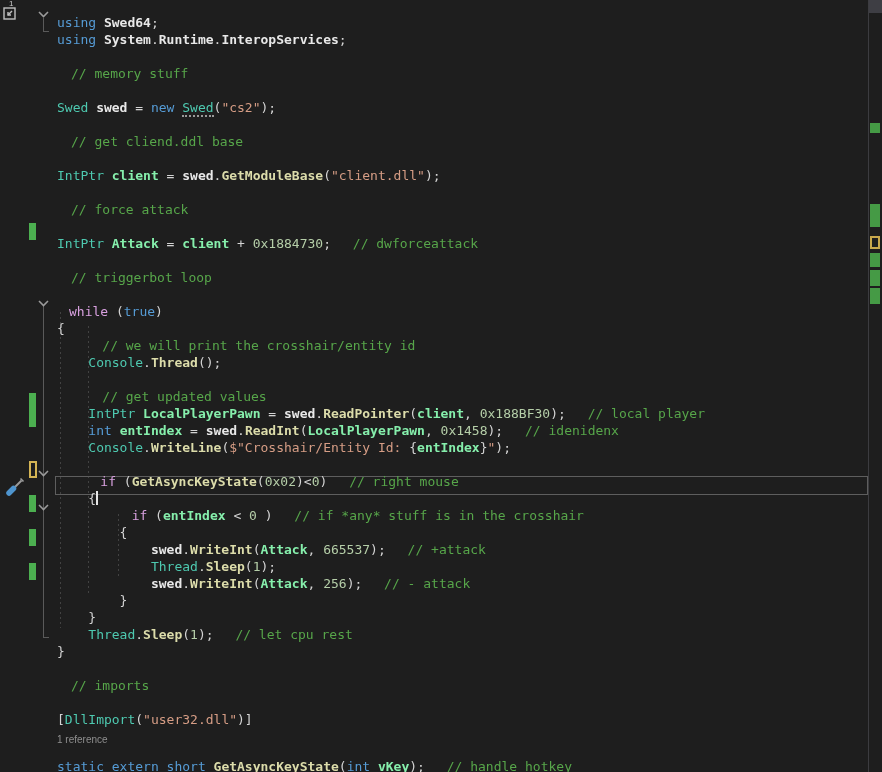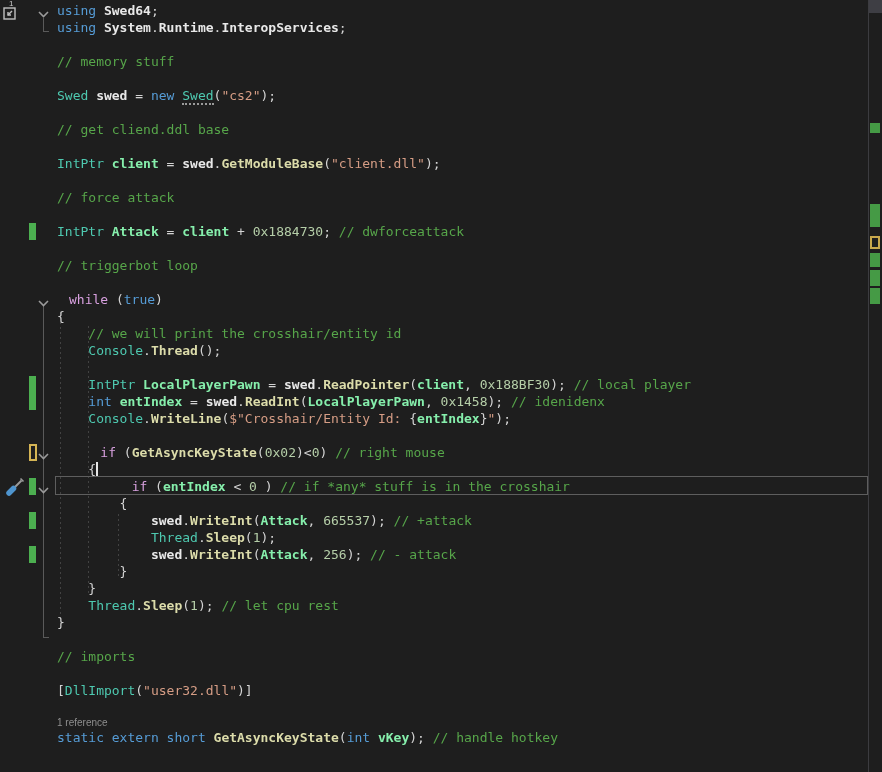--- a/index.html
+++ b/index.html
@@ -1,39 +1,39 @@
 <!DOCTYPE html>
 <html><head>
 <meta charset="utf-8">
 <style>
   html,body{margin:0;padding:0;background:#1e1e1e;}
   #root{position:relative;width:882px;height:772px;background:#1e1e1e;overflow:hidden;
         font-family:"DejaVu Sans Mono",monospace;font-size:13px;line-height:17px;}
   #lines{position:absolute;top:2px;left:0;right:14px;}
   .line{position:relative;height:17px;white-space:pre;}
-  .code{position:absolute;left:57px;top:0;white-space:pre;z-index:2;}
+  .code{position:absolute;left:57px;top:12px;white-space:pre;z-index:2;}
   .codelens{height:13px;padding-left:57px;font-family:"Liberation Sans",sans-serif;
             font-size:10px;line-height:13px;color:#8f8f8f;}
   
   .chg{position:absolute;top:0;z-index:3;}
   .chg.g{left:29px;width:7px;height:17px;background:#4CAF50;}
   .chg.y{left:29px;width:8px;height:17px;border:2px solid #D4B454;box-sizing:border-box;background:none;}
   
   .fold{position:absolute;left:37px;top:4px;z-index:3;}
   
   .tk-k{color:#569CD6;}
   .tk-c{color:#D8A0DF;margin-left:12px;}
   .tk-t{color:#4EC9B0;}
   .tk-tu{color:#4EC9B0;border-bottom:2px dotted #9a9a9a;}
   .tk-m{color:#DCDCAA;font-weight:bold;}
   .tk-v{color:#86efac;font-weight:bold;}
   .tk-w{color:#E8E8E8;font-weight:bold;}
   .tk-s{color:#D69D85;}
   .tk-n{color:#B5CEA8;}
-  .tk-cm{color:#57A64A;}
+  .tk-cm{color:#57A64A;margin-left:14px;}
   .tk-p{color:#D4D4D4;}
   .caret{display:inline-block;width:2px;height:14px;background:#E6E6E6;vertical-align:-2px;}
   
   #curline{position:absolute;left:55px;top:476px;width:813px;height:19px;
            border:1px solid #5E5E5E;box-sizing:border-box;z-index:1;pointer-events:none;}
   
   .ig{position:absolute;width:1px;z-index:0;
       background:repeating-linear-gradient(to bottom,#424242 0 2px,transparent 2px 5px);}
   #ig1{left:60px;top:312px;height:316px;}
   #ig2{left:88px;top:326px;height:270px;}
@@ -107,20 +107,21 @@
       <div class="line"><span class="code"></span></div>
       <div class="line"><span class="code"><span class="tk-cm">// triggerbot loop</span></span></div>
       <div class="line"><span class="code"></span></div>
       <div class="line"><span class="fold"><svg width="13" height="9" viewBox="0 0 13 9">
             <polyline points="2,2 6.5,6.5 11,2" fill="none" stroke="#9b9b9b" stroke-width="1.6"></polyline>
           </svg></span><span class="code"><span class="tk-c">while</span><span class="tk-p"> (</span><span class="tk-k">true</span><span class="tk-p">)</span></span></div>
       <div class="line"><span class="code"><span class="tk-p">{</span></span></div>
       <div class="line"><span class="code"><span class="tk-p">    </span><span class="tk-cm">// we will print the crosshair/entity id</span></span></div>
       <div class="line"><span class="code"><span class="tk-p">    </span><span class="tk-t">Console</span><span class="tk-p">.</span><span class="tk-m">Thread</span><span class="tk-p">();</span></span></div>
       <div class="line"><span class="code"></span></div>
+      <div class="line"><span class="code"><span class="tk-p">    </span><span class="tk-cm">// get updated values</span></span></div>
       <div class="line"><span class="chg g"></span><span class="code"><span class="tk-p">    </span><span class="tk-t">IntPtr</span><span class="tk-p"> </span><span class="tk-v">LocalPlayerPawn</span><span class="tk-p"> = </span><span class="tk-w">swed</span><span class="tk-p">.</span><span class="tk-m">ReadPointer</span><span class="tk-p">(</span><span class="tk-v">client</span><span class="tk-p">, </span><span class="tk-n">0x188BF30</span><span class="tk-p">); </span><span class="tk-cm">// local player</span></span></div>
       <div class="line"><span class="chg g"></span><span class="code"><span class="tk-p">    </span><span class="tk-k">int</span><span class="tk-p"> </span><span class="tk-v">entIndex</span><span class="tk-p"> = </span><span class="tk-w">swed</span><span class="tk-p">.</span><span class="tk-m">ReadInt</span><span class="tk-p">(</span><span class="tk-v">LocalPlayerPawn</span><span class="tk-p">, </span><span class="tk-n">0x1458</span><span class="tk-p">); </span><span class="tk-cm">// idenidenx</span></span></div>
       <div class="line"><span class="code"><span class="tk-p">    </span><span class="tk-t">Console</span><span class="tk-p">.</span><span class="tk-m">WriteLine</span><span class="tk-p">(</span><span class="tk-s">$"Crosshair/Entity Id: </span><span class="tk-p">{</span><span class="tk-v">entIndex</span><span class="tk-p">}</span><span class="tk-s">"</span><span class="tk-p">);</span></span></div>
       <div class="line"><span class="code"></span></div>
       <div class="line"><span class="chg y"></span><span class="fold"><svg width="13" height="9" viewBox="0 0 13 9">
             <polyline points="2,2 6.5,6.5 11,2" fill="none" stroke="#9b9b9b" stroke-width="1.6"></polyline>
           </svg></span><span class="code"><span class="tk-p">    </span><span class="tk-c">if</span><span class="tk-p"> (</span><span class="tk-m">GetAsyncKeyState</span><span class="tk-p">(</span><span class="tk-n">0x02</span><span class="tk-p">)&lt;</span><span class="tk-n">0</span><span class="tk-p">) </span><span class="tk-cm">// right mouse</span></span></div>
       <div class="line"><span class="code"><span class="tk-p">    {</span><span class="caret"></span></span></div>
       <div class="line"><span class="chg g"></span><span class="fold"><svg width="13" height="9" viewBox="0 0 13 9">
             <polyline points="2,2 6.5,6.5 11,2" fill="none" stroke="#9b9b9b" stroke-width="1.6"></polyline>

